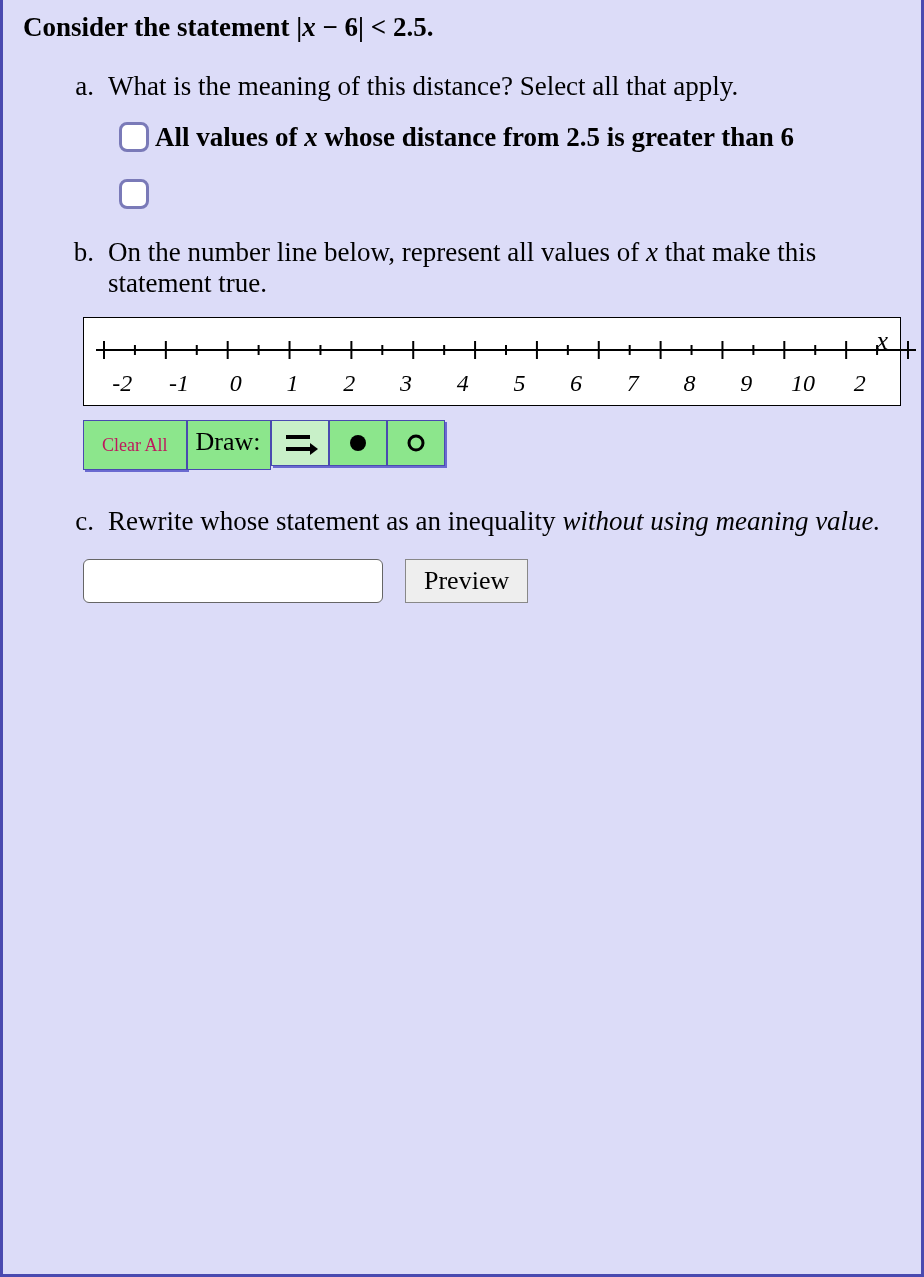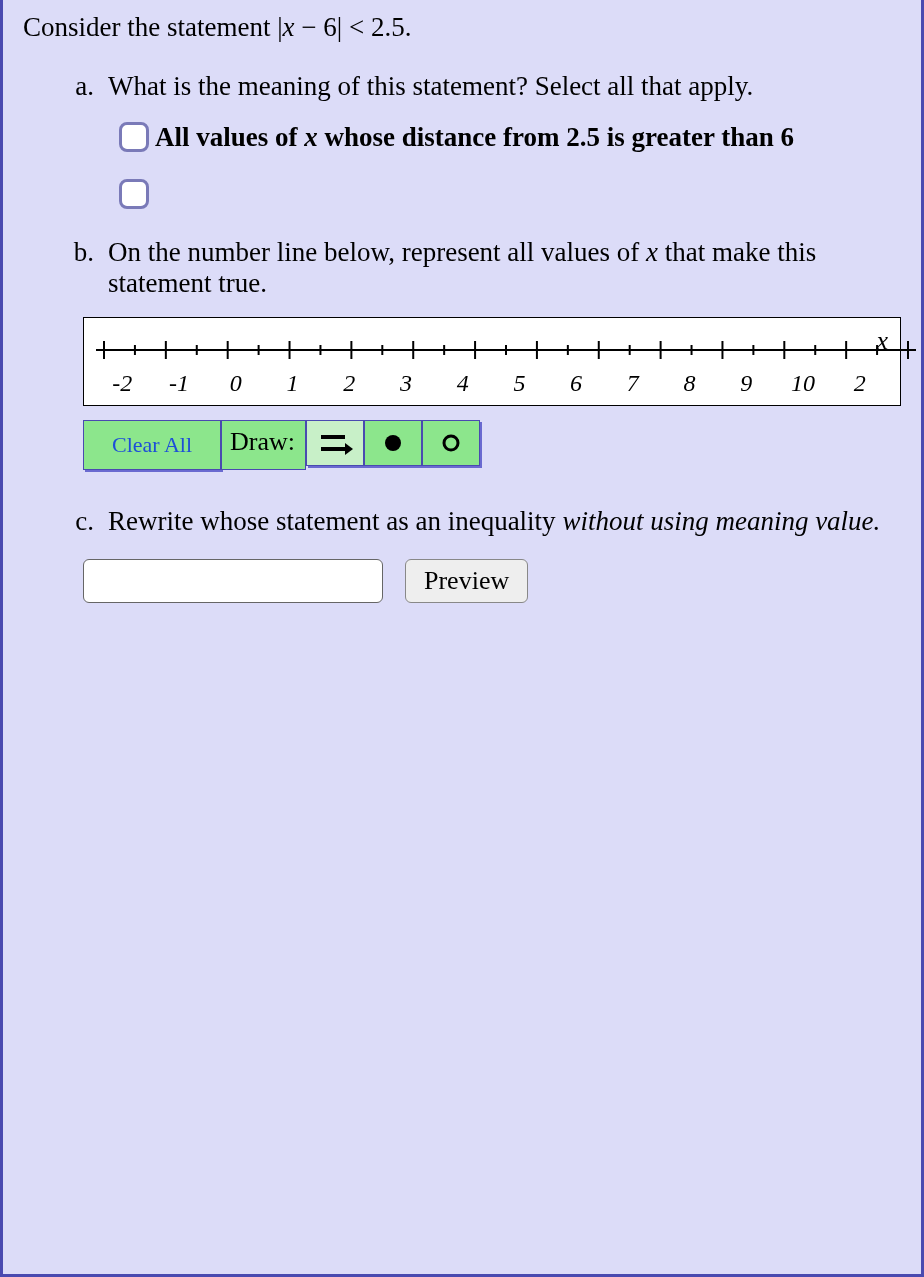--- a/index.html
+++ b/index.html
@@ -13,20 +13,21 @@
     width: 924px;
   }
   .container {
     padding: 12px 20px 40px 20px;
     border: 3px solid #4a4ab0;
     border-top: none;
     min-height: 1277px;
   }
   .statement {
     margin-bottom: 28px;
+    font-weight: bold;
   }
   .mvar { font-style: italic; }
   .ol-item { display: flex; margin-bottom: 4px; }
   .ol-marker { min-width: 45px; text-align: right; padding-right: 14px; }
   .ol-body { flex: 1; }
   .part { margin-left: 40px; margin-bottom: 28px; }
   .options { margin-left: 56px; margin-top: 18px; font-weight: bold; }
   .opt-row { display: flex; align-items: flex-start; margin-bottom: 22px; }
   .cb {
     width: 30px; height: 30px;
@@ -66,24 +67,24 @@
   }
   .tick-labels span {
     display: inline-block;
     text-align: center;
   }
   .toolbar { display: flex; margin-top: 14px; margin-left: 20px; gap: 0; }
   .btn {
     background: #8ce68c;
     border: 1px solid #4a4ab0;
     font-family: Georgia, serif;
-    font-size: 22px;
-    padding: 6px 28px;
-    cursor: pointer;
-    color: #1d4ed8;
+    font-size: 18px;
+    padding: 6px 18px;
+    cursor: pointer;
+    color: #be185d;
     display: flex;
     align-items: center;
     box-shadow: 2px 2px 0 #6a6ad0;
   }
   .draw-label {
     background: #8ce68c;
     border: 1px solid #4a4ab0;
     font-family: Georgia, serif;
     font-size: 26px;
     padding: 6px 10px 12px 8px;
@@ -110,40 +111,40 @@
     height: 44px;
     font-size: 22px;
     border: 1px solid #666;
     border-radius: 6px;
     padding: 4px 10px;
     background: #fff;
   }
   .preview-btn {
     background: #eee;
     border: 1px solid #888;
-    border-radius: 6px;
+    border-radius: 0;
     font-family: Georgia, serif;
     font-size: 26px;
     padding: 6px 18px;
     cursor: pointer;
   }
 </style>
 </head>
 <body>
 
 <div class="container">
 
   <div class="statement">
     <span>Consider the statement </span><span>|<span class="mvar">x</span> − 6| &lt; 2.5.</span>
   </div>
 
   <div class="part">
     <div class="ol-item">
       <div class="ol-marker">a.</div>
-      <div class="ol-body">What is the meaning of this statement? Select all that apply.</div>
+      <div class="ol-body">What is the meaning of this distance? Select all that apply.</div>
     </div>
     <div class="options">
       <div class="opt-row">
         <div class="cb"></div>
         <div class="opt-text"><span>All values of </span><span class="mvar">x</span><span> whose distance from 2.5 is greater than 6</span></div>
       </div>
       <div class="opt-row">
         <div class="cb"></div>
       </div>
     </div>

